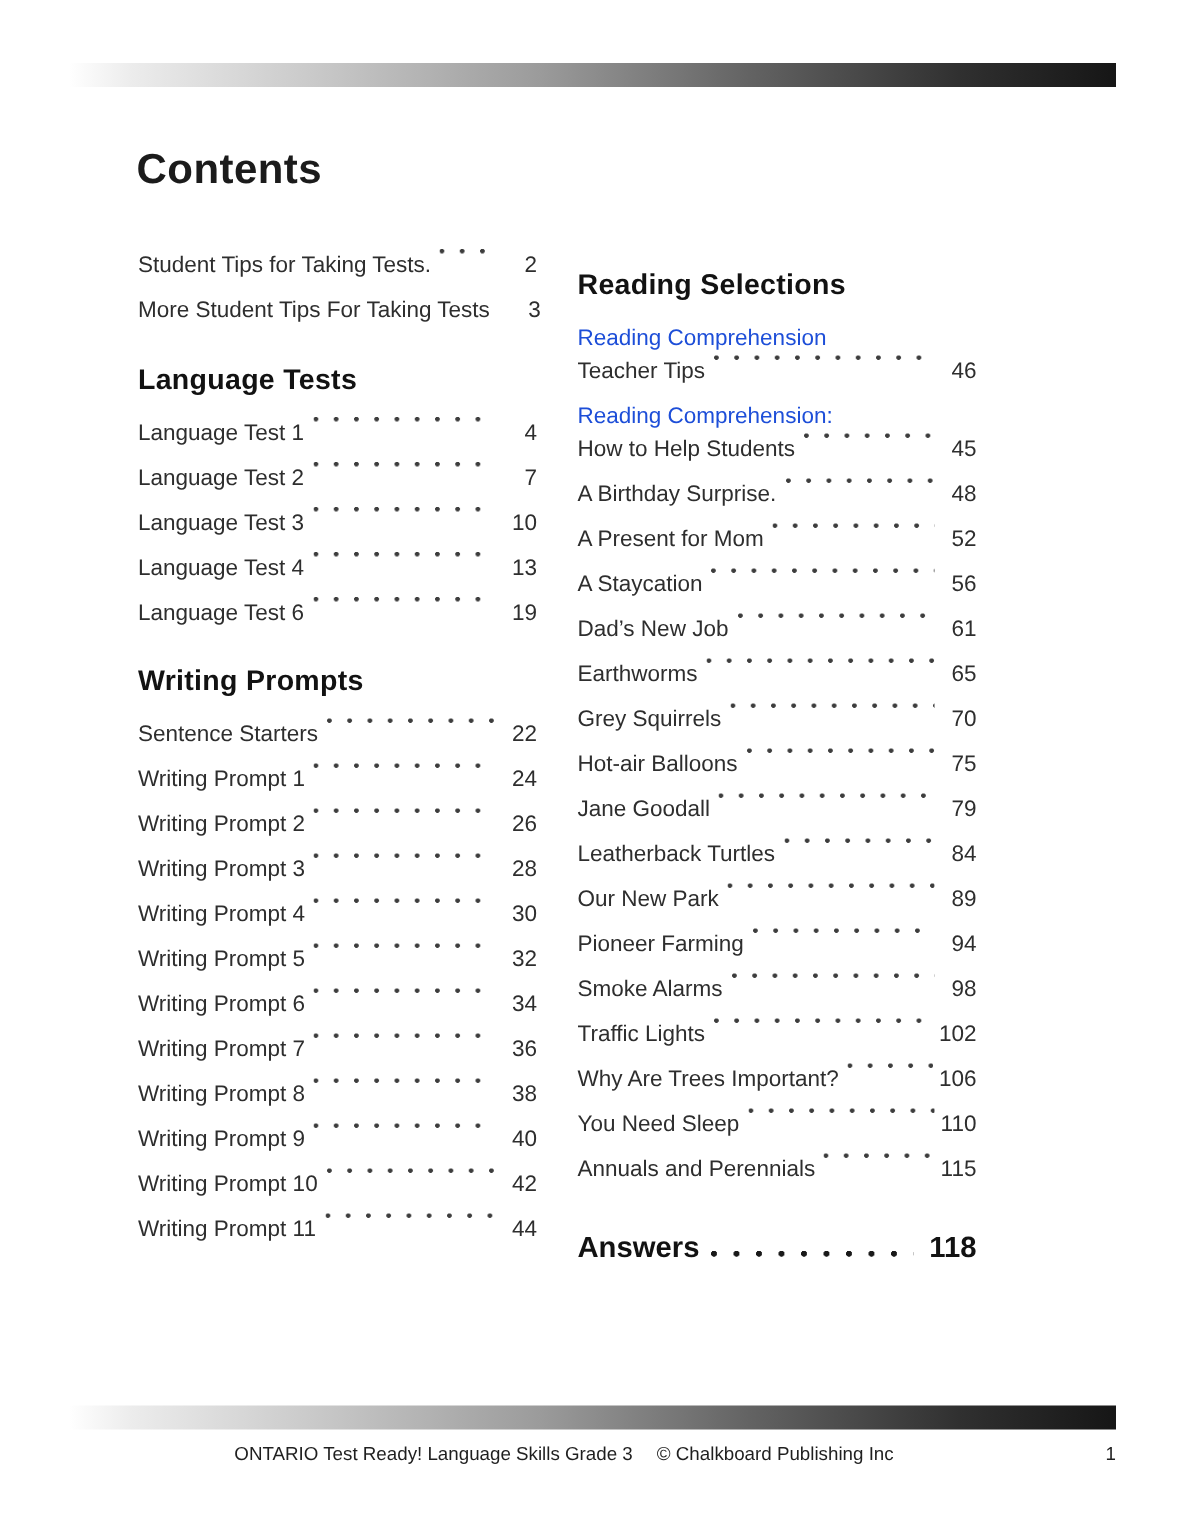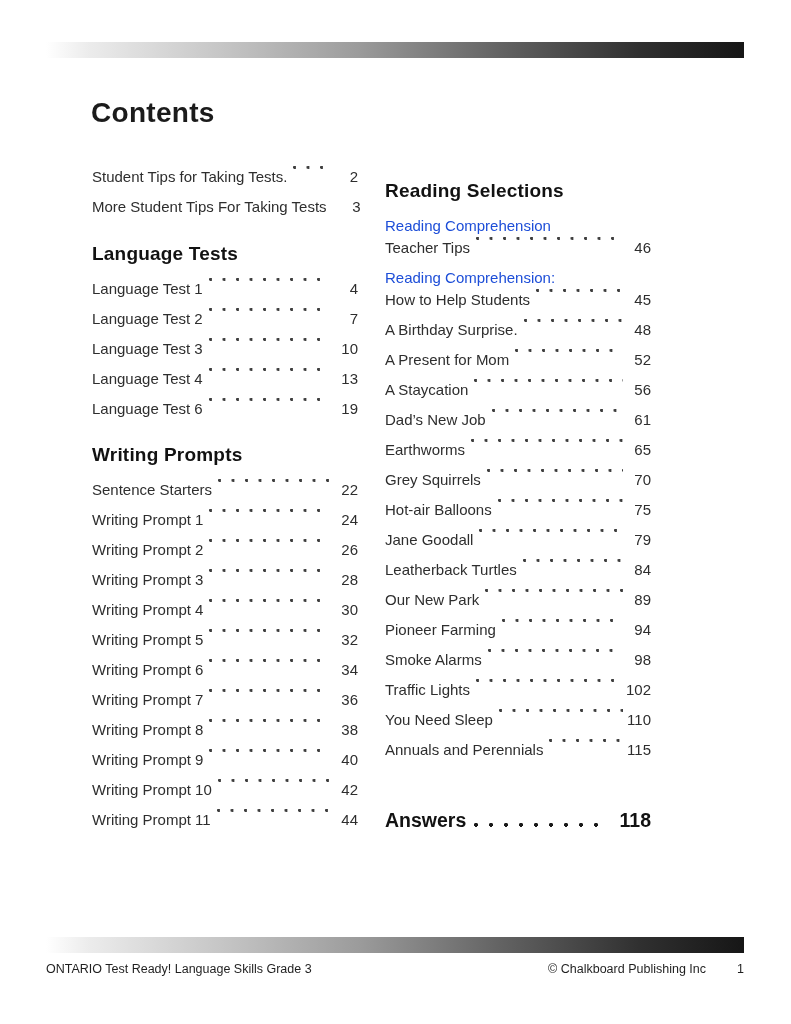--- a/index.html
+++ b/index.html
@@ -44,33 +44,33 @@
   .toc-label { white-space:nowrap; }
   .leader {
     flex:1 1 0; min-width:0; height:3px; margin:0 4px 0 6px;
     align-self:baseline;
     background-image:radial-gradient(circle at 1.6px 1.4px, #3d3d3d 1.35px, rgba(0,0,0,0) 1.75px);
     background-size:13.5px 3px; background-repeat:repeat-x; background-position:0 100%;
   }
   .toc-page { min-width:24px; text-align:right; white-space:nowrap; }
 
   .answers-row {
-    display:flex; align-items:baseline; margin-top:48px;
+    display:flex; align-items:baseline; margin-top:30px;
     font-size:19.5px; font-weight:bold; color:#121212;
   }
   .answers-row .leader {
     height:4px; margin:0 8px;
     background-image:radial-gradient(circle at 2px 1.8px, #1a1a1a 1.8px, rgba(0,0,0,0) 2.2px);
     background-size:15px 4px;
   }
   .answers-row .toc-page { min-width:34px; }
 
   .footer {
     position:absolute; top:962px; left:46px; width:660px;
-    display:flex; justify-content:space-between; gap:16px;
+    display:flex; justify-content:center; gap:16px;
     font-size:12.5px; color:#1f1f1f;
   }
   .footer-page {
     position:absolute; top:962px; right:47px;
     font-size:12.5px; color:#1f1f1f;
   }
 </style>
 </head>
 <body>
 
@@ -362,20 +362,28 @@
           <span class="leader"></span>
           <span class="toc-page">98</span>
         </div>
       </div>
         <div class="toc-entry">
 
         <div class="toc-row">
           <span class="toc-label">Traffic Lights</span>
           <span class="leader"></span>
           <span class="toc-page">102</span>
+        </div>
+      </div>
+        <div class="toc-entry">
+
+        <div class="toc-row">
+          <span class="toc-label">Why Are Trees Important?</span>
+          <span class="leader"></span>
+          <span class="toc-page">106</span>
         </div>
       </div>
         <div class="toc-entry">
 
         <div class="toc-row">
           <span class="toc-label">You Need Sleep</span>
           <span class="leader"></span>
           <span class="toc-page">110</span>
         </div>
       </div>

